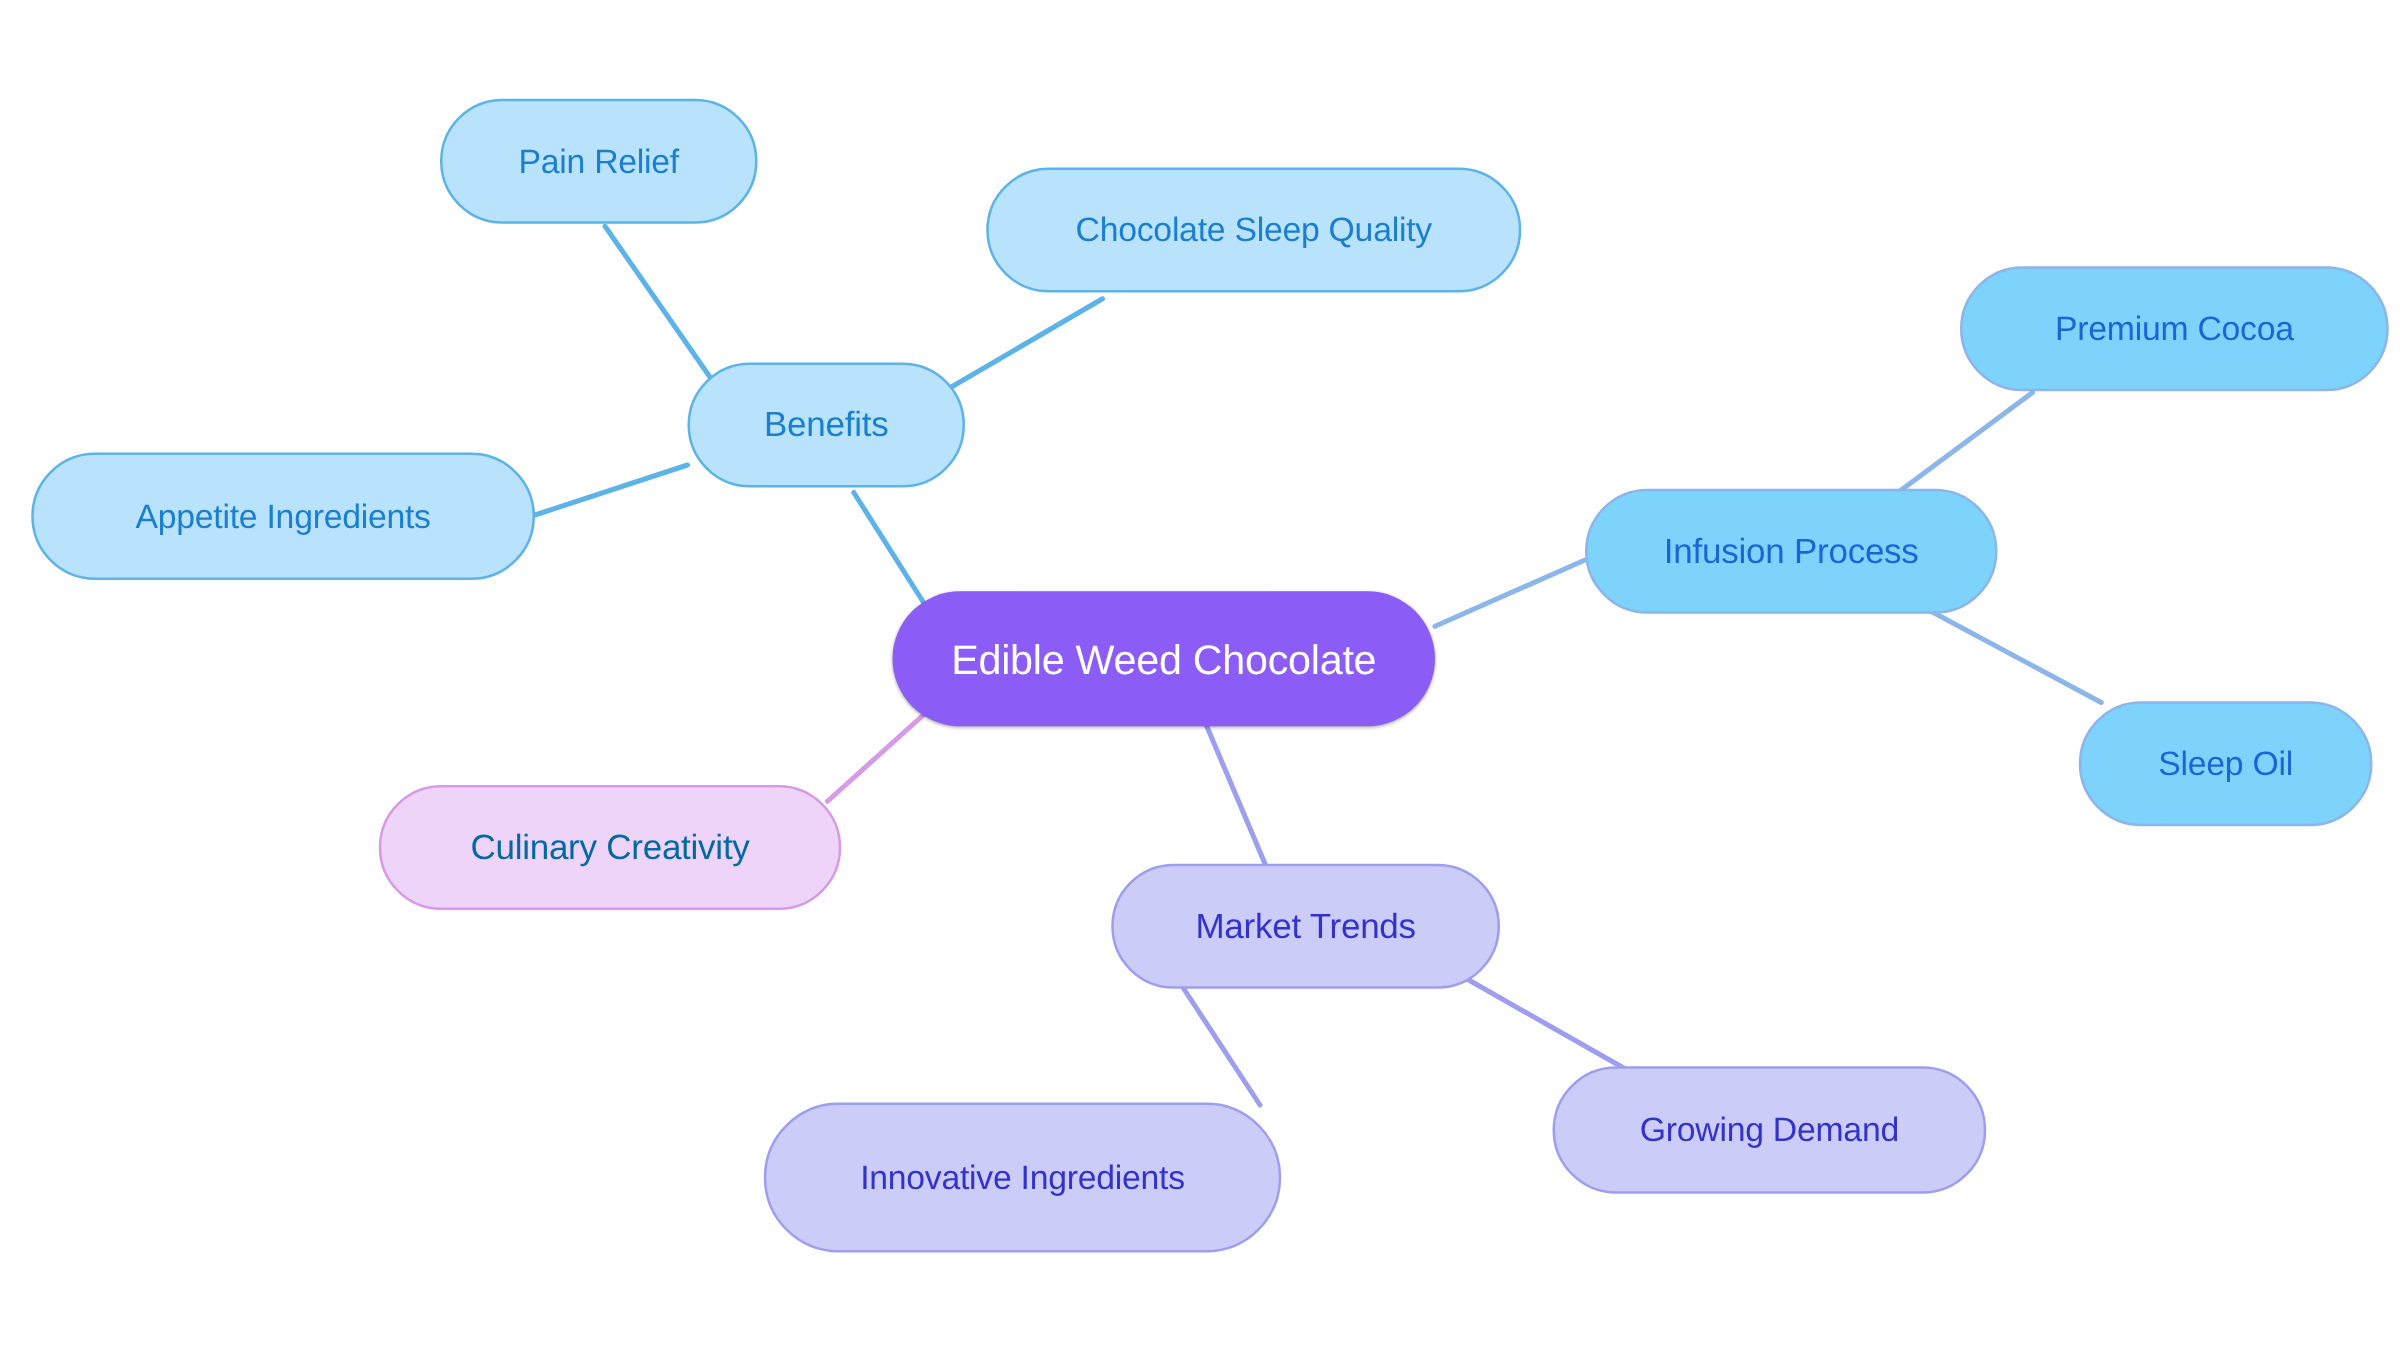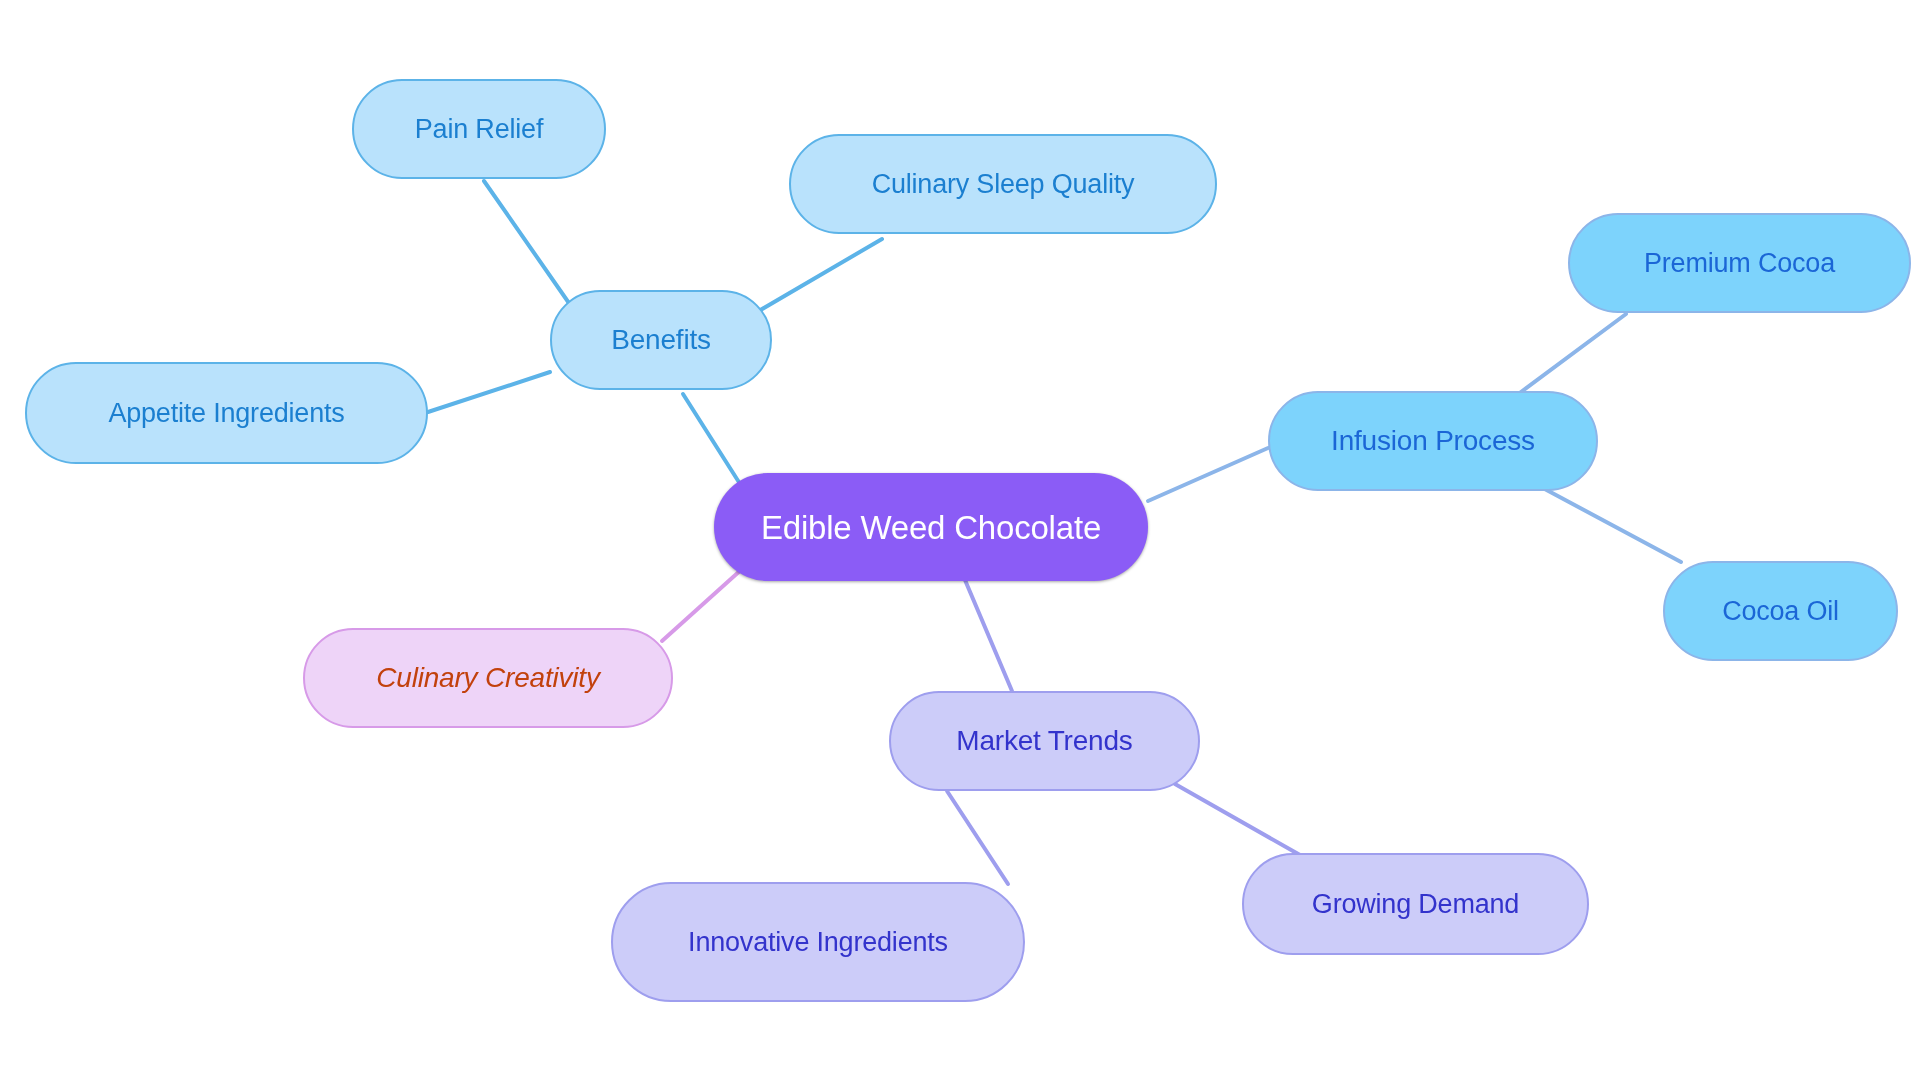--- a/index.html
+++ b/index.html
@@ -52,21 +52,21 @@
     font-weight: 400;
   }
   
   .node.fam-blue      { background: #b9e2fc; border-color: #5cb3e8; }
   .node.fam-blue .label      { color: #1b7fd0; text-align: right; }
   .node.fam-paleblue  { background: #7dd3fc; border-color: #8cb5e9; }
   .node.fam-paleblue .label  { color: #1b66d6; }
   .node.fam-peri      { background: #ccccf9; border-color: #9e9eee; }
   .node.fam-peri .label      { color: #3333cc; }
   .node.fam-violet    { background: #eed4f8; border-color: #d79ae8; }
-  .node.fam-violet .label    { color: #c2410c; font-style: italic; }
+  .node.fam-violet .label    { color: #0369a1; }
 
   .node .label.sz-lg { font-size: 28px; }
   .node .label.sz-md { font-size: 27px; }
 </style>
 </head>
 <body>
 
 <div id="mindmap">
 
   <svg id="edge-layer" viewBox="0 0 1920 1083" width="1920" height="1083" xmlns="http://www.w3.org/2000/svg">
@@ -87,33 +87,33 @@
       <div class="node root" style="left: 714px; top: 473px; width: 434px; height: 108px;">
         <span class="label">Edible Weed Chocolate</span>
       </div>
       <div class="node fam-blue" style="left: 550px; top: 290px; width: 222px; height: 100px;">
         <span class="label sz-lg">Benefits</span>
       </div>
       <div class="node fam-blue" style="left: 352px; top: 79px; width: 254px; height: 100px;">
         <span class="label sz-md">Pain Relief</span>
       </div>
       <div class="node fam-blue" style="left: 789px; top: 134px; width: 428px; height: 100px;">
-        <span class="label sz-md">Culinary Sleep Quality</span>
+        <span class="label sz-md">Chocolate Sleep Quality</span>
       </div>
       <div class="node fam-blue" style="left: 25px; top: 362px; width: 403px; height: 102px;">
         <span class="label sz-md">Appetite Ingredients</span>
       </div>
       <div class="node fam-paleblue" style="left: 1268px; top: 391px; width: 330px; height: 100px;">
         <span class="label sz-lg">Infusion Process</span>
       </div>
       <div class="node fam-paleblue" style="left: 1568px; top: 213px; width: 343px; height: 100px;">
         <span class="label sz-md">Premium Cocoa</span>
       </div>
       <div class="node fam-paleblue" style="left: 1663px; top: 561px; width: 235px; height: 100px;">
-        <span class="label sz-md">Cocoa Oil</span>
+        <span class="label sz-md">Sleep Oil</span>
       </div>
       <div class="node fam-peri" style="left: 889px; top: 691px; width: 311px; height: 100px;">
         <span class="label sz-lg">Market Trends</span>
       </div>
       <div class="node fam-peri" style="left: 611px; top: 882px; width: 414px; height: 120px;">
         <span class="label sz-md">Innovative Ingredients</span>
       </div>
       <div class="node fam-peri" style="left: 1242px; top: 853px; width: 347px; height: 102px;">
         <span class="label sz-md">Growing Demand</span>
       </div>

